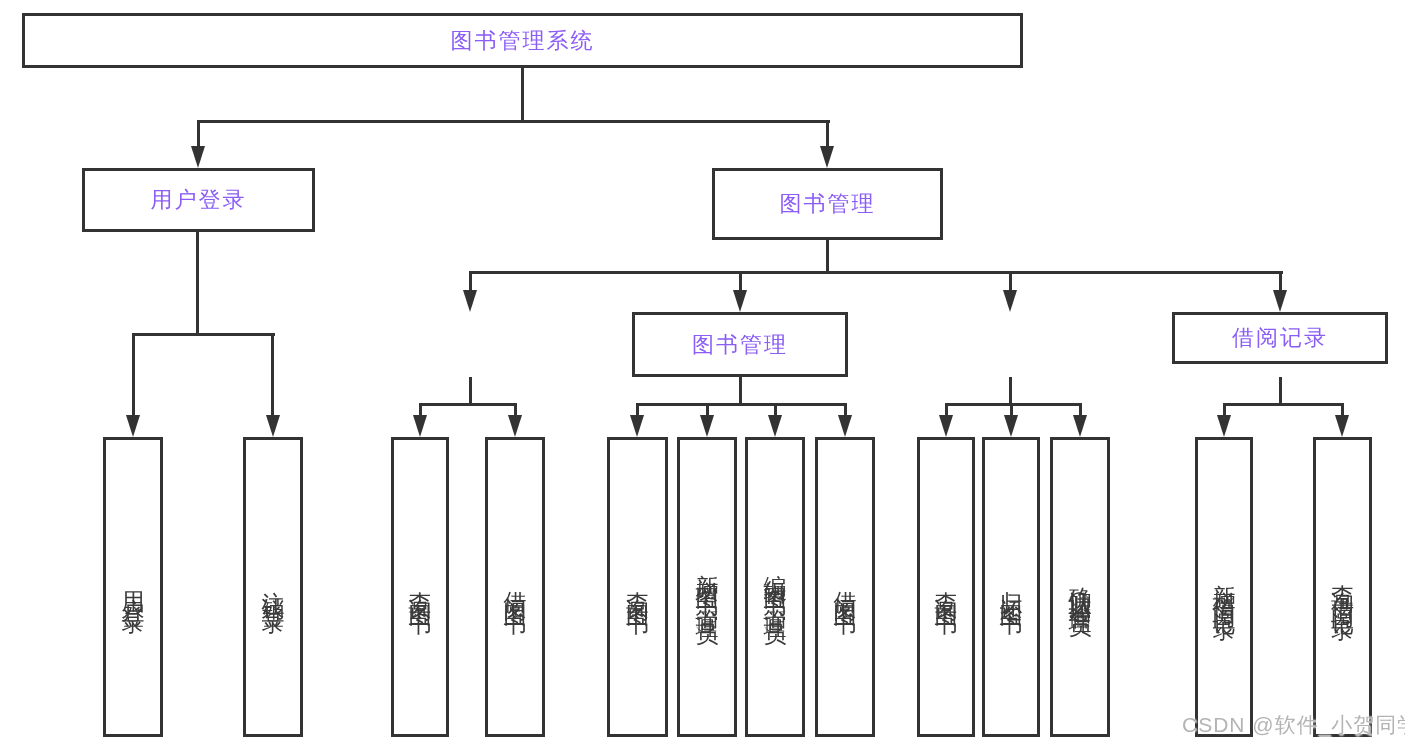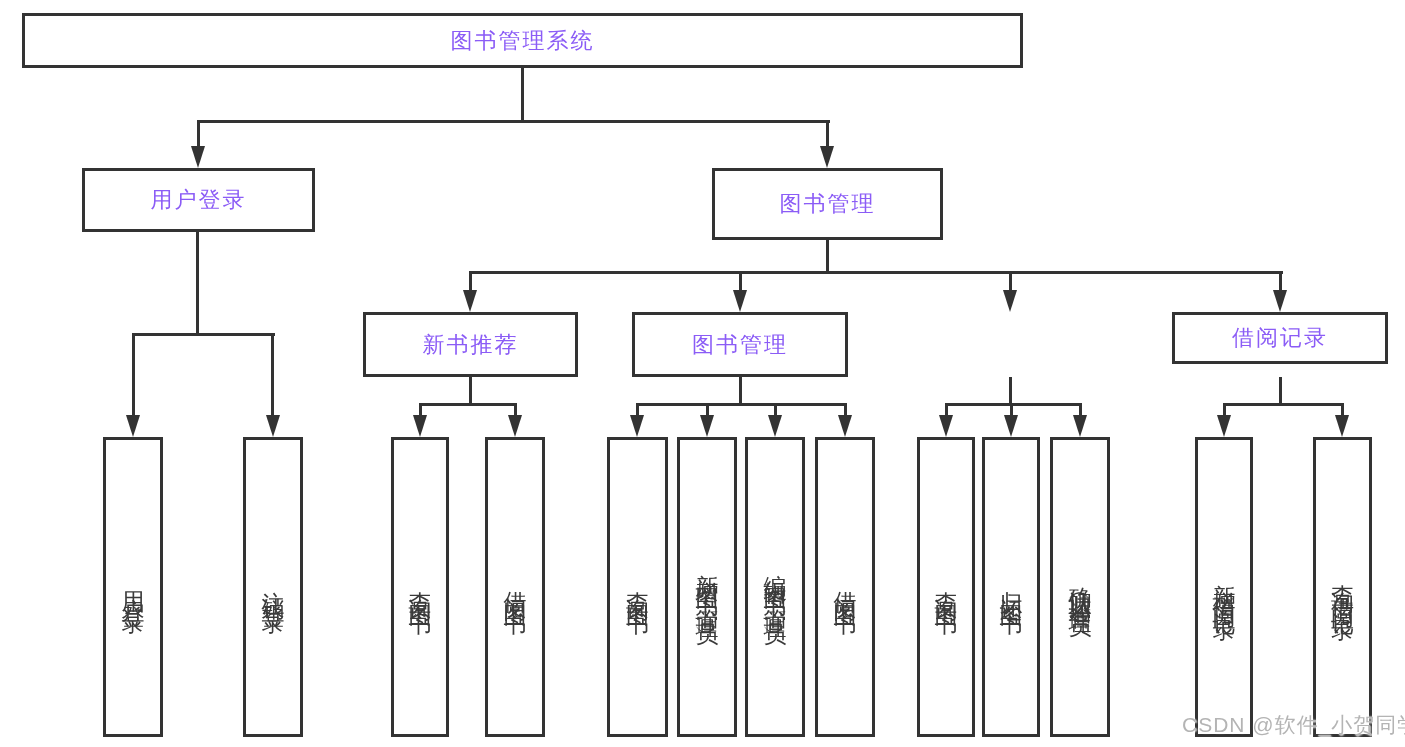--- a/index.html
+++ b/index.html
@@ -141,23 +141,20 @@
     <span class="hlabel">图书管理系统</span>
   </div>
 
   <div class="box" id="n-user">
     <span class="hlabel">用户登录</span>
   </div>
   <div class="box" id="n-mgmt">
     <span class="hlabel">图书管理</span>
   </div>
 
-  <div class="box" id="n-nb">
-    <span class="hlabel">新书推荐</span>
-  </div>
   <div class="box" id="n-bb">
     <span class="hlabel">图书管理</span>
   </div>
   <div class="box" id="n-br">
     <span class="hlabel">借阅记录</span>
   </div>
 
   <div class="box leaf" id="l-ul">
     <span class="vlabel">用户登录</span>
   </div>

